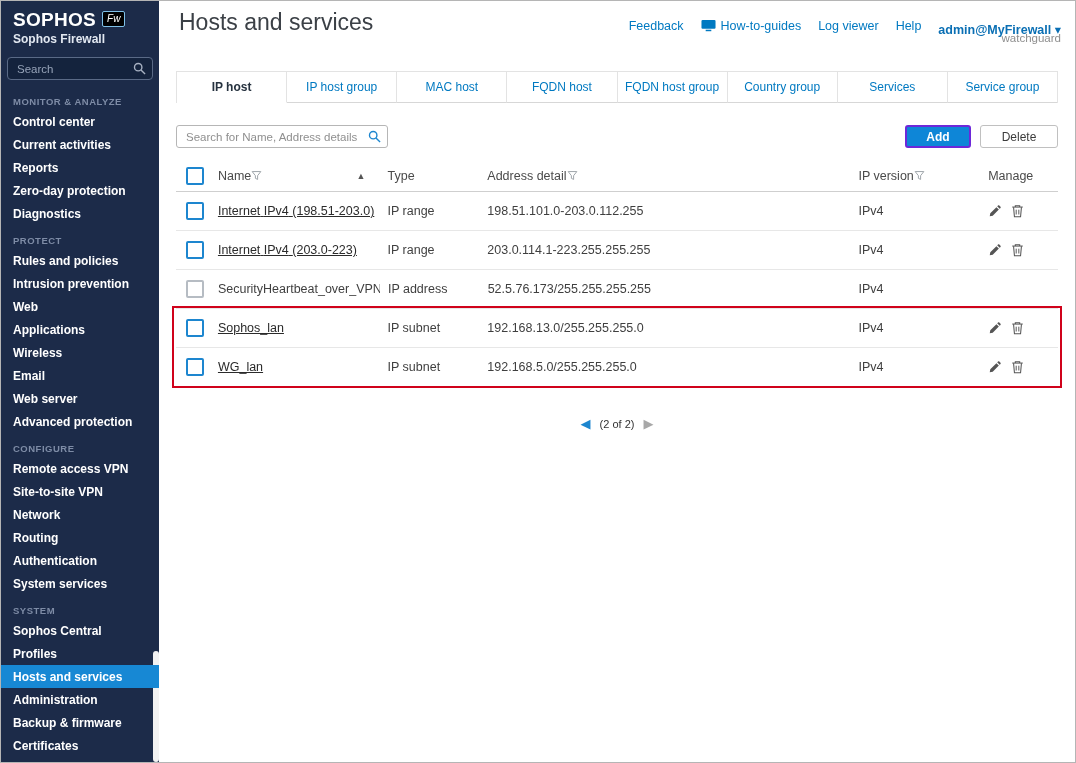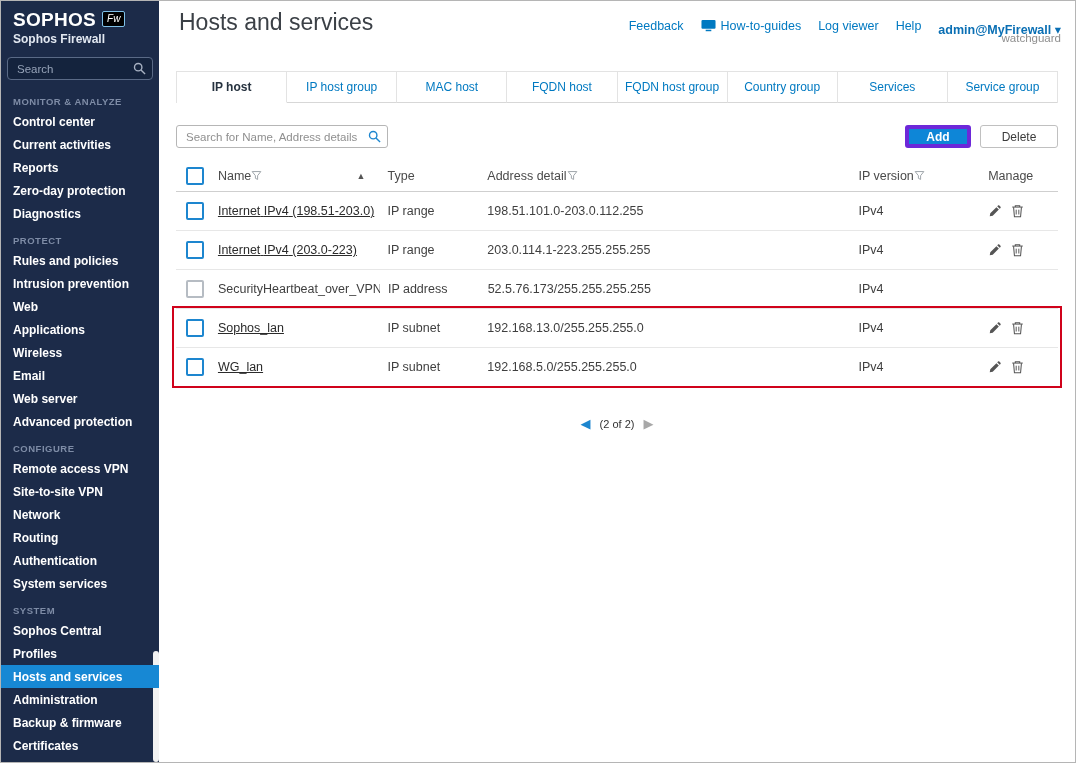--- a/index.html
+++ b/index.html
@@ -41,21 +41,21 @@
   .tab.active{color:#26323f;font-weight:700;border-bottom-color:transparent;}
 
   .toolbar{margin:22px 17px 12px;display:flex;align-items:center;justify-content:space-between;}
   .tsearch{position:relative;width:212px;}
   .tsearch input{width:100%;box-sizing:border-box;height:23px;border:1px solid #b6b6b6;border-radius:3px;font-size:11.5px;
        color:#333;padding:0 26px 0 9px;outline:none;font-family:inherit;}
   .tsearch input::placeholder{color:#8f8f8f;}
   .tsearch .mag{position:absolute;right:7px;top:5px;}
   .tbtns{display:flex;gap:9px;}
   .btn{height:23px;border-radius:3px;font-size:12px;font-family:inherit;cursor:pointer;padding:0 10px;}
-  .btn-add{background:#0e86d7;border:4px solid #6d28d9;color:#fff;font-weight:700;min-width:66px;}
+  .btn-add{background:#0e86d7;border:2px solid #6d28d9;color:#fff;font-weight:700;min-width:66px;}
   .btn-delete{background:#fff;border:1px solid #c0c0c0;color:#3c3c3c;min-width:78px;}
 
   .table{position:relative;margin:0 17px;}
   .thead{display:flex;align-items:center;height:31px;border-bottom:1px solid #cfcfcf;color:#4a4a4a;font-size:12.5px;}
   .cell{box-sizing:border-box;padding-right:8px;}
   .col-check{width:42px;display:flex;align-items:center;padding-left:10px;padding-right:0;}
   .col-name{width:170px;}
   .col-type{width:100px;}
   .col-address{width:372px;}
   .col-ipv{width:130px;}

